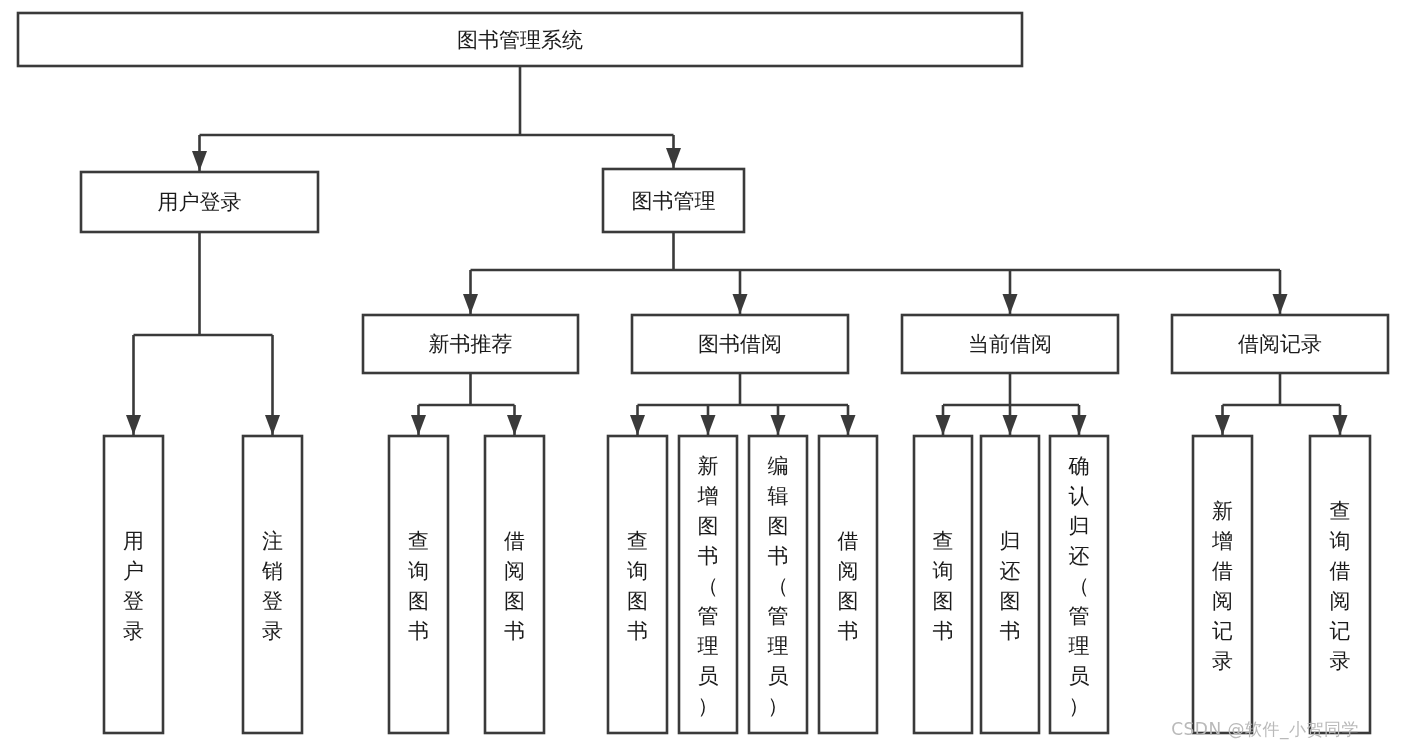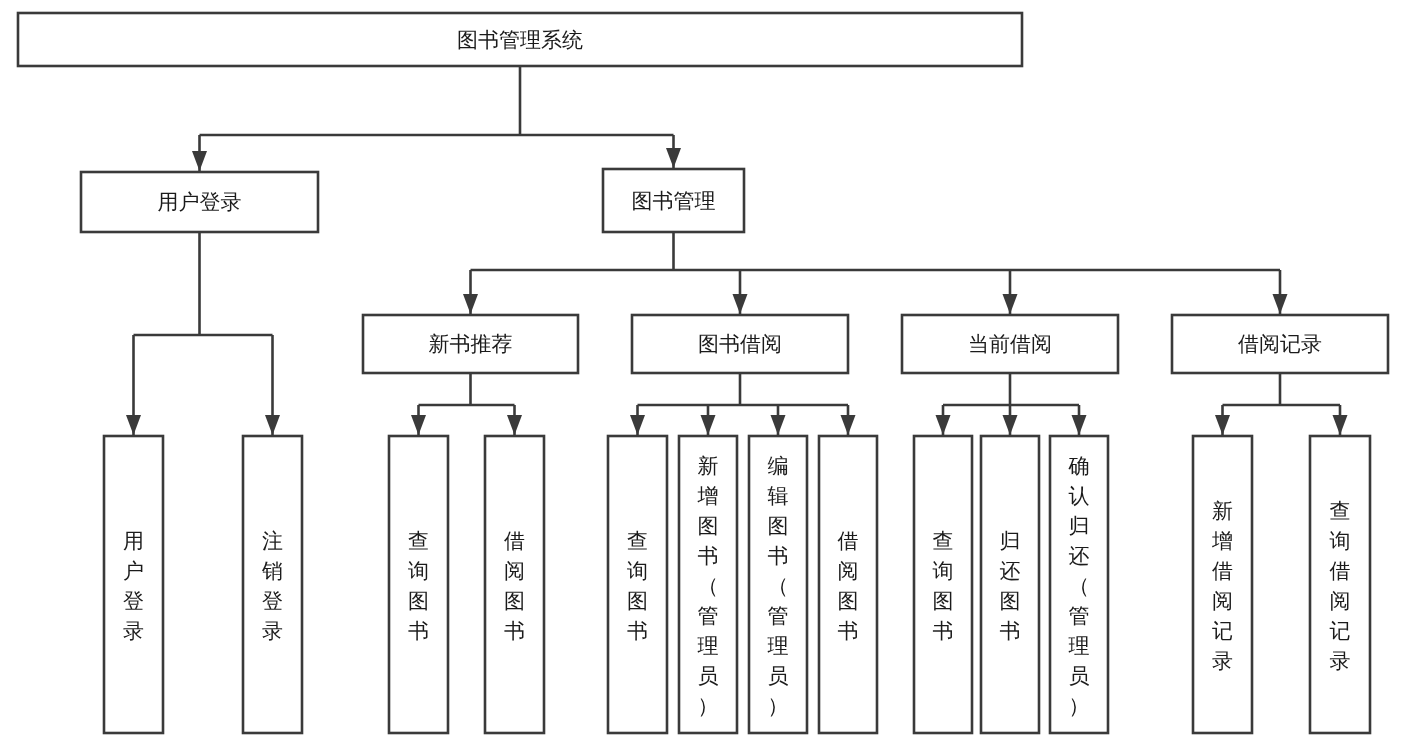--- a/index.html
+++ b/index.html
@@ -199,13 +199,14 @@
       </g>
       <g>
         <rect x="1193" y="436" width="59" height="297" class="node-rect"></rect>
         <text x="1222.5" y="517.9" class="leaf-label-v"><tspan x="1222.5" dy="0">新</tspan><tspan x="1222.5" dy="30">增</tspan><tspan x="1222.5" dy="30">借</tspan><tspan x="1222.5" dy="30">阅</tspan><tspan x="1222.5" dy="30">记</tspan><tspan x="1222.5" dy="30">录</tspan></text>
       </g>
       <g>
         <rect x="1310" y="436" width="60" height="297" class="node-rect"></rect>
         <text x="1340" y="517.9" class="leaf-label-v"><tspan x="1340" dy="0">查</tspan><tspan x="1340" dy="30">询</tspan><tspan x="1340" dy="30">借</tspan><tspan x="1340" dy="30">阅</tspan><tspan x="1340" dy="30">记</tspan><tspan x="1340" dy="30">录</tspan></text>
       </g>
     </svg>
+  <div class="watermark">CSDN @软件_小贺同学</div>
 </div>
 
 </body></html>

